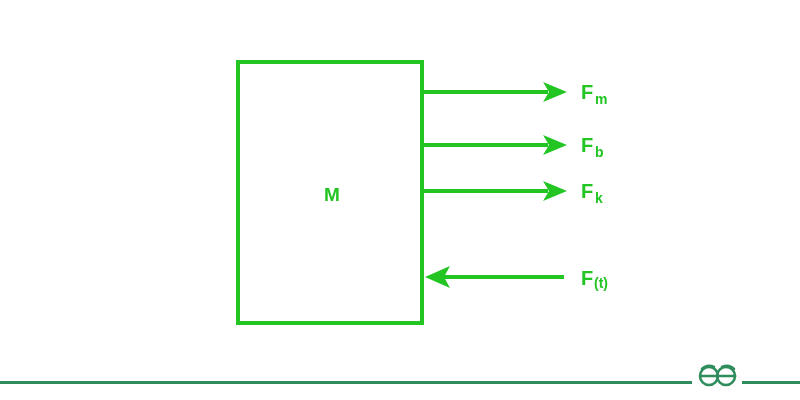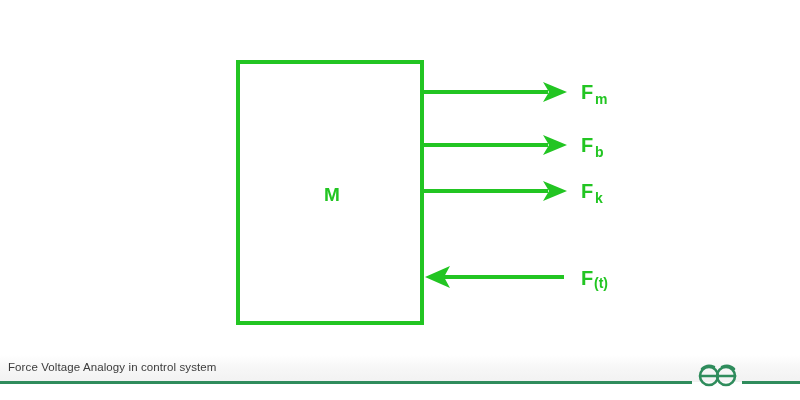--- a/index.html
+++ b/index.html
@@ -161,23 +161,20 @@
       <g>
         <line x1="564" y1="277" x2="444" y2="277" stroke="#22c522" stroke-width="4"></line>
         <polygon points="425,277 450,266 444,277 450,288" fill="#22c522"></polygon>
       </g>
       <text class="force-label-main" x="581" y="285">F</text>
       <text class="force-label-sub" x="594" y="288">(t)</text>
 
     </svg>
   </div>
 
-  <div class="caption-bar">
-    <div class="caption-text">Force Voltage Analogy in control system</div>
-  </div>
 
   <div class="footer-zone"></div>
 
   <div class="footer-rule-wrap">
     <div class="rule-left"></div>
     <div class="rule-right"></div>
   </div>
 
   <div class="logo">
     <svg viewBox="0 0 52 30" width="52" height="30" xmlns="http://www.w3.org/2000/svg">

